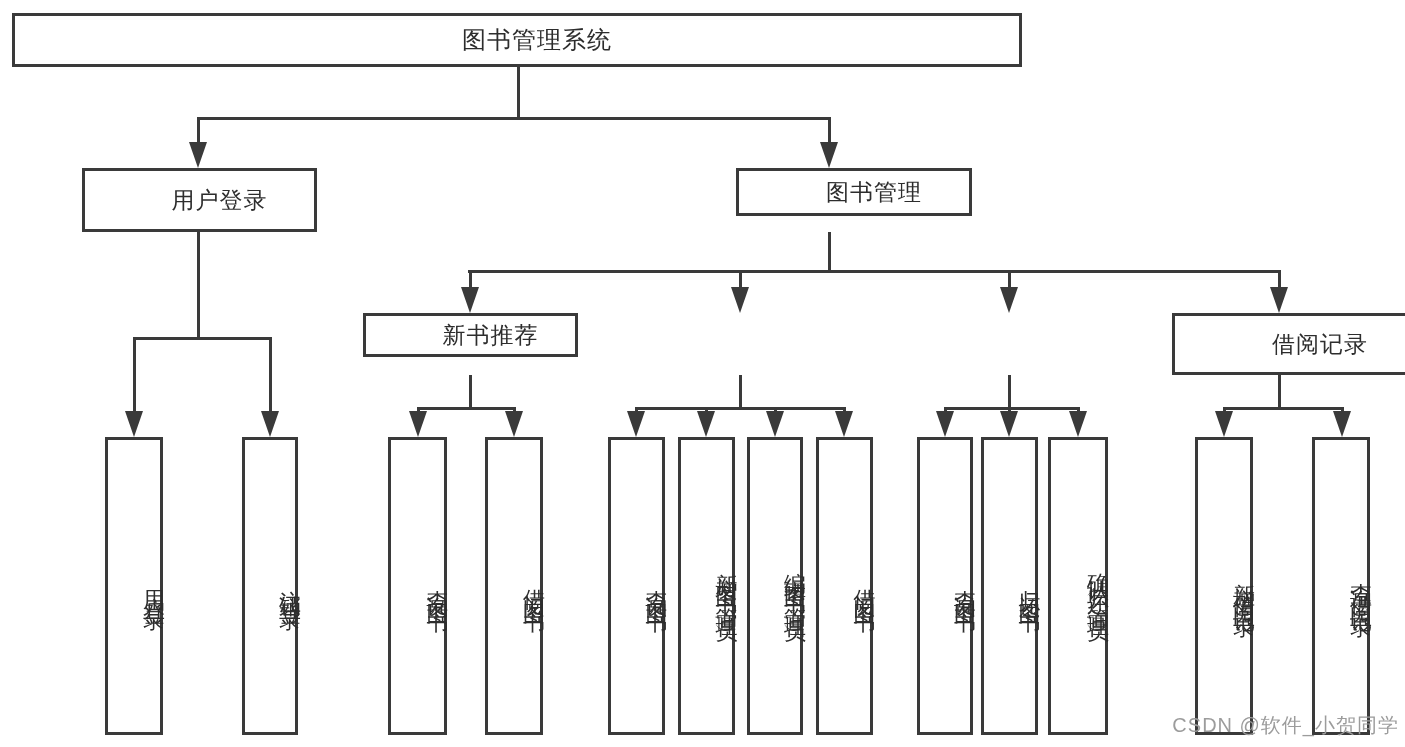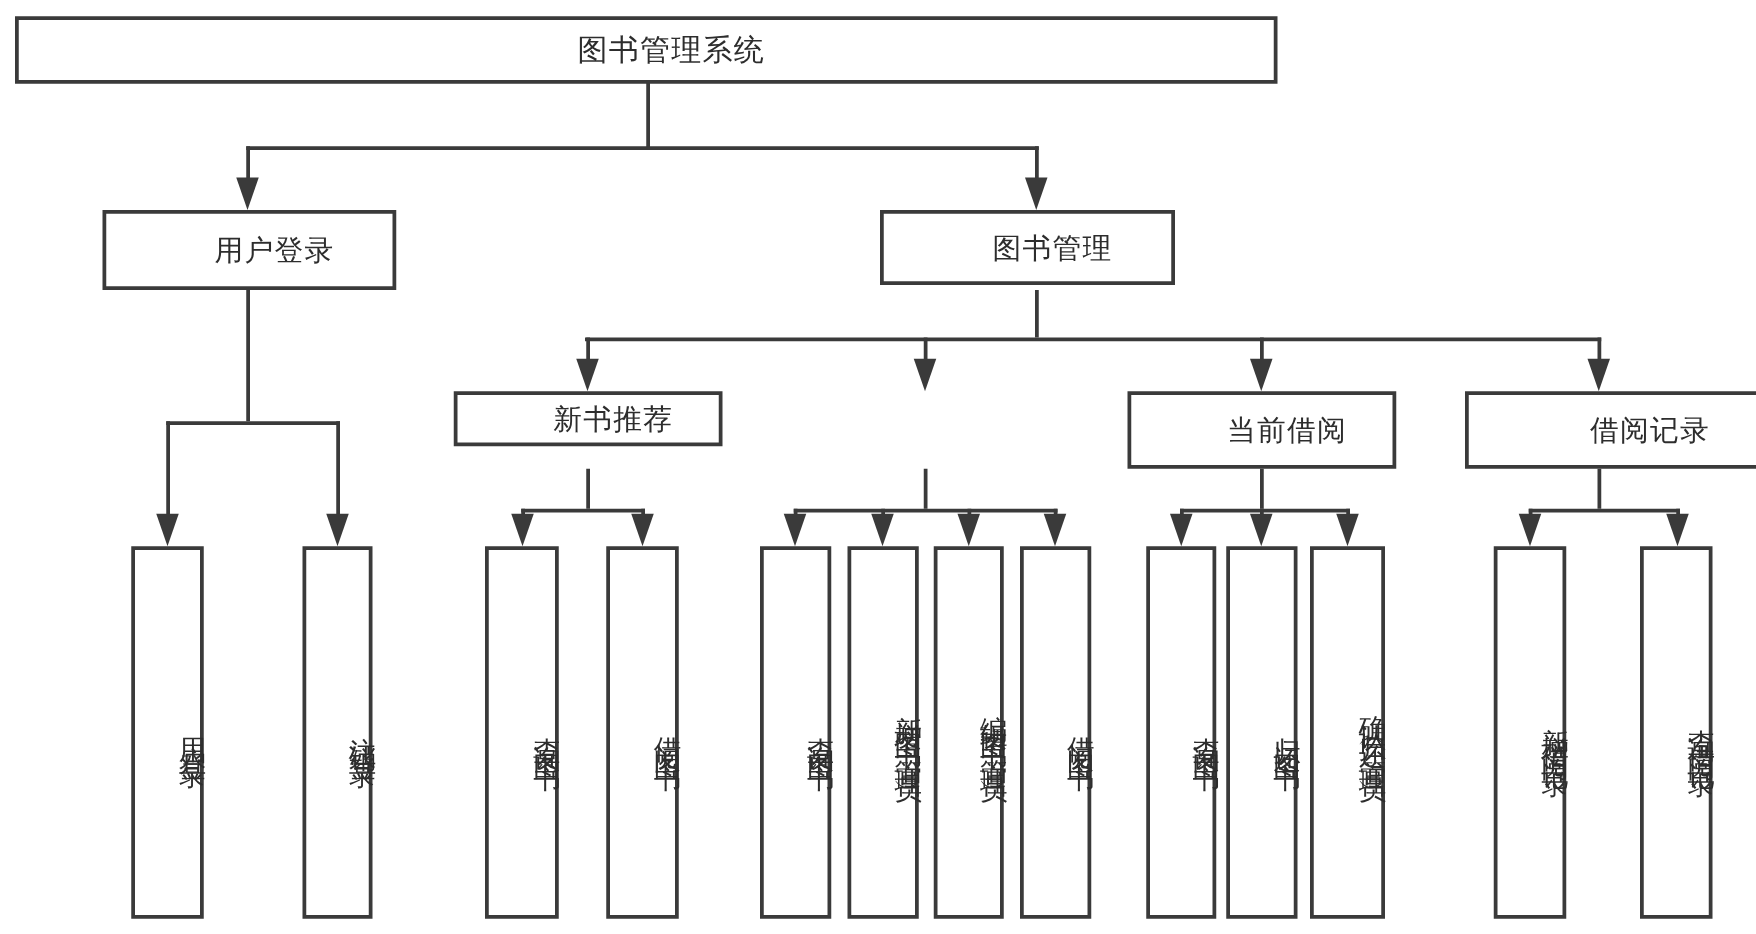--- a/index.html
+++ b/index.html
@@ -40,29 +40,26 @@
 
 <div class="canvas">
 
   <div class="box h root" style="left:12px;top:13px;width:1010px;height:54px">
     <span>图书管理系统</span>
   </div>
 
   <div class="box h" style="left:82px;top:168px;width:235px;height:64px">
     <span>用户登录</span>
   </div>
-  <div class="box h" style="left:704px;top:168px;width:236px;height:60px">
+  <div class="box h" style="left:736px;top:168px;width:236px;height:48px">
     <span>图书管理</span>
   </div>
 
   <div class="box h" style="left:363px;top:313px;width:215px;height:44px">
     <span>新书推荐</span>
-  </div>
-  <div class="box h" style="left:902px;top:313px;width:215px;height:62px">
-    <span>当前借阅</span>
   </div>
   <div class="box h" style="left:1172px;top:313px;width:256px;height:62px">
     <span>借阅记录</span>
   </div>
 
   <div class="box v" style="left:105px;top:437px;width:58px;height:298px">
     <span>用户登录</span>
   </div>
   <div class="box v" style="left:242px;top:437px;width:56px;height:298px">
     <span>注销登录</span>
@@ -160,14 +157,15 @@
   <div class="vline" style="left:1008px;top:407px;height:6px"></div>
   <div class="ahead" style="left:1000px;top:411px"></div>
   <div class="vline" style="left:1077px;top:407px;height:6px"></div>
   <div class="ahead" style="left:1069px;top:411px"></div>
 
   <div class="vline" style="left:1223px;top:407px;height:6px"></div>
   <div class="ahead" style="left:1215px;top:411px"></div>
   <div class="vline" style="left:1341px;top:407px;height:6px"></div>
   <div class="ahead" style="left:1333px;top:411px"></div>
 
+  <div class="watermark">CSDN @软件_小贺同学</div>
 
 </div>
 
 </body></html>

